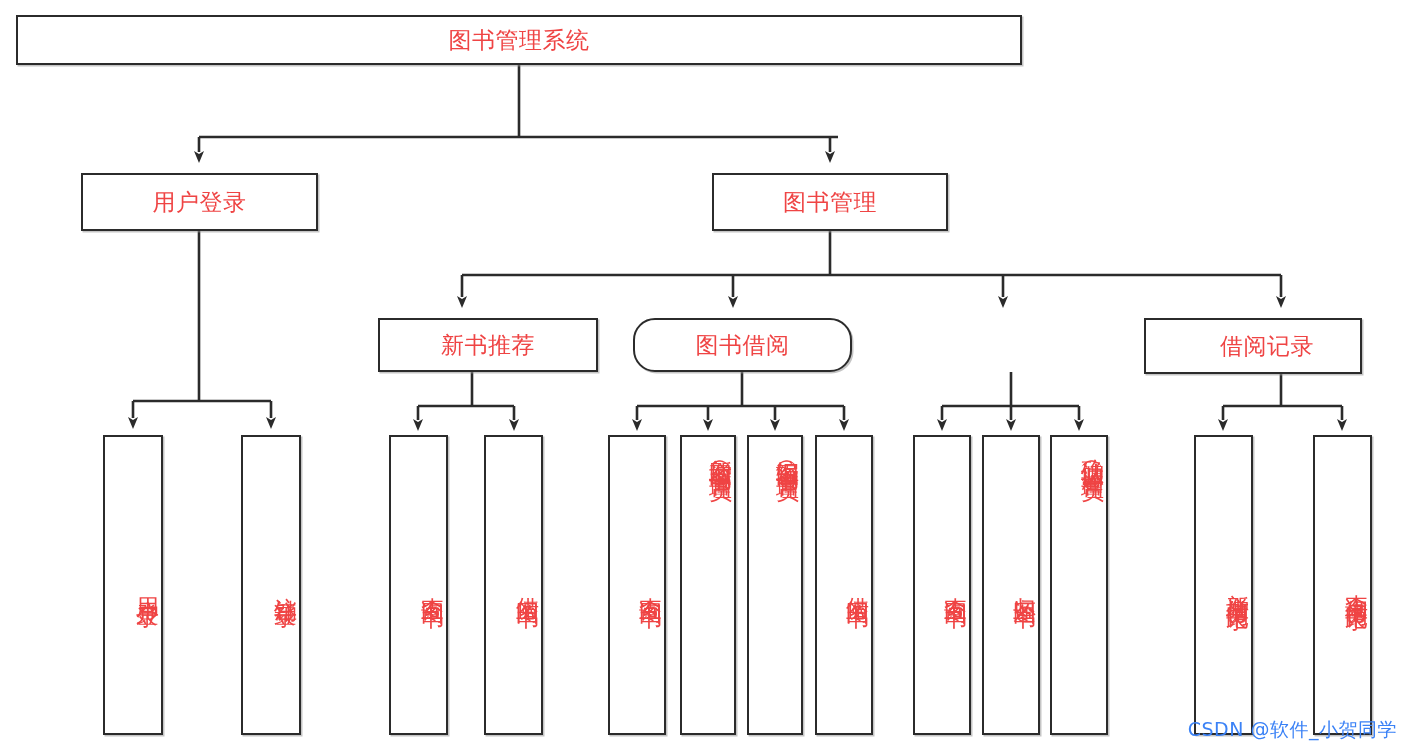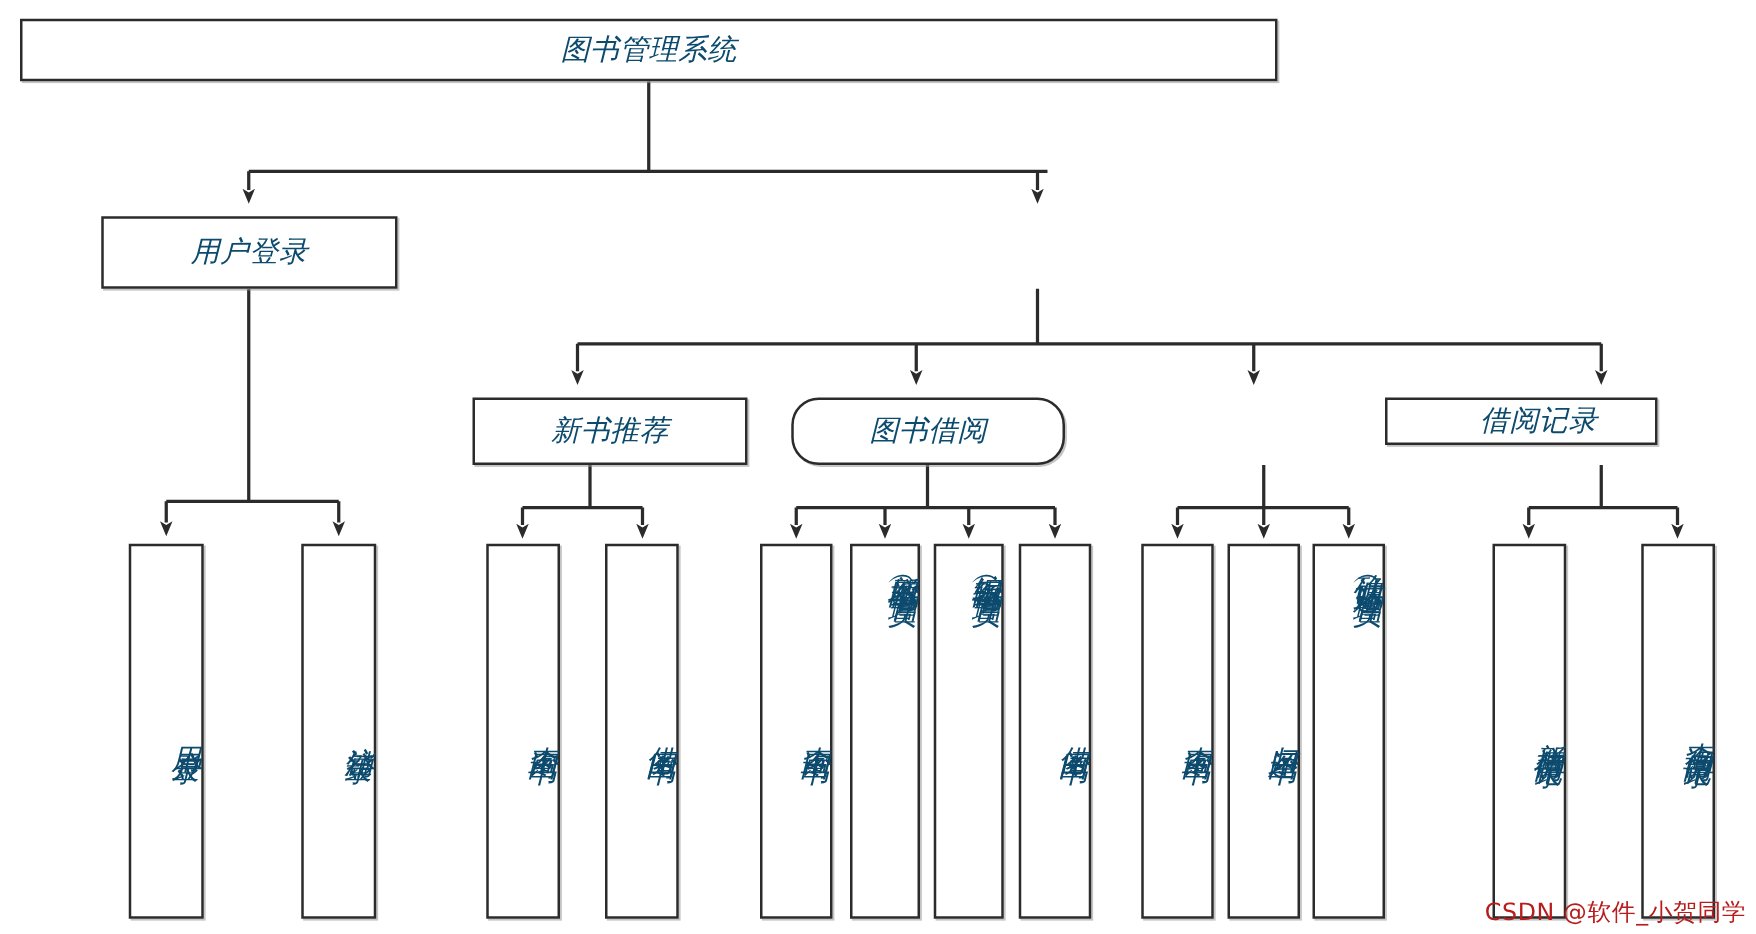--- a/index.html
+++ b/index.html
@@ -30,27 +30,26 @@
     position: absolute;
     box-sizing: border-box;
     border: 2px solid #2b2b2b;
     background: #ffffff;
     display: flex;
     align-items: center;
     justify-content: center;
     box-shadow: 1.5px 1.5px 0 0 rgba(150,150,150,0.55);
   }
   .node-label {
-    color: #0c4a6e;
+    color: #ef4444;
     font-size: 23px;
     line-height: 1.15;
     letter-spacing: 0.5px;
     white-space: nowrap;
     text-align: left;
-    font-style: italic;
   }
   .node-box.leaf {
     align-items: flex-start;
     padding-top: 0;
   }
   .node-box.leaf .node-label {
     writing-mode: vertical-rl;
     text-orientation: upright;
     -webkit-writing-mode: vertical-rl;
     white-space: nowrap;
@@ -68,21 +67,21 @@
   }
   .leaf-inner.top {
     align-items: flex-start;
     padding-top: 4px;
   }
   .watermark {
     position: absolute;
     right: 8px;
     bottom: 4px;
     font-size: 19px;
-    color: #b91c1c;
+    color: #3b82f6;
     letter-spacing: 0.5px;
     white-space: nowrap;
     font-family: "DejaVu Sans", "Liberation Sans", sans-serif;
   }
 </style>
 </head>
 <body>
 
 <div id="diagram-root">
 
@@ -136,28 +135,31 @@
     </g>
   </svg>
 
   <div class="node-box" id="node-root" style="left: 16px; top: 15px; width: 1006px; height: 50px;">
     <span class="node-label">图书管理系统</span>
   </div>
 
   <div class="node-box" id="node-user-login" style="left: 81px; top: 173px; width: 237px; height: 58px;">
     <span class="node-label">用户登录</span>
   </div>
+  <div class="node-box" id="node-book-manage" style="left: 712px; top: 173px; width: 236px; height: 58px;">
+    <span class="node-label">图书管理</span>
+  </div>
 
   <div class="node-box" id="node-new-book-rec" style="left: 362px; top: 318px; width: 220px; height: 54px; margin-left: 16px;">
     <span class="node-label">新书推荐</span>
   </div>
   <div class="node-box" id="node-book-borrow" style="left: 633px; top: 318px; width: 219px; height: 54px; border-radius: 22px;">
     <span class="node-label">图书借阅</span>
   </div>
-  <div class="node-box" id="node-borrow-record" style="left: 1108px; top: 318px; width: 218px; height: 38px; padding-left: 28px;">
+  <div class="node-box" id="node-borrow-record" style="left: 1144px; top: 318px; width: 218px; height: 56px; padding-left: 28px;">
     <span class="node-label">借阅记录</span>
   </div>
 
   <div id="leaf-container">
       <div class="node-box leaf" style="left: 103px; top: 435px; width: 60px; height: 300px;">
         <div class="leaf-inner">
           <span class="node-label">用户登录</span>
         </div>
       </div>
       <div class="node-box leaf" style="left: 241px; top: 435px; width: 60px; height: 300px;">

